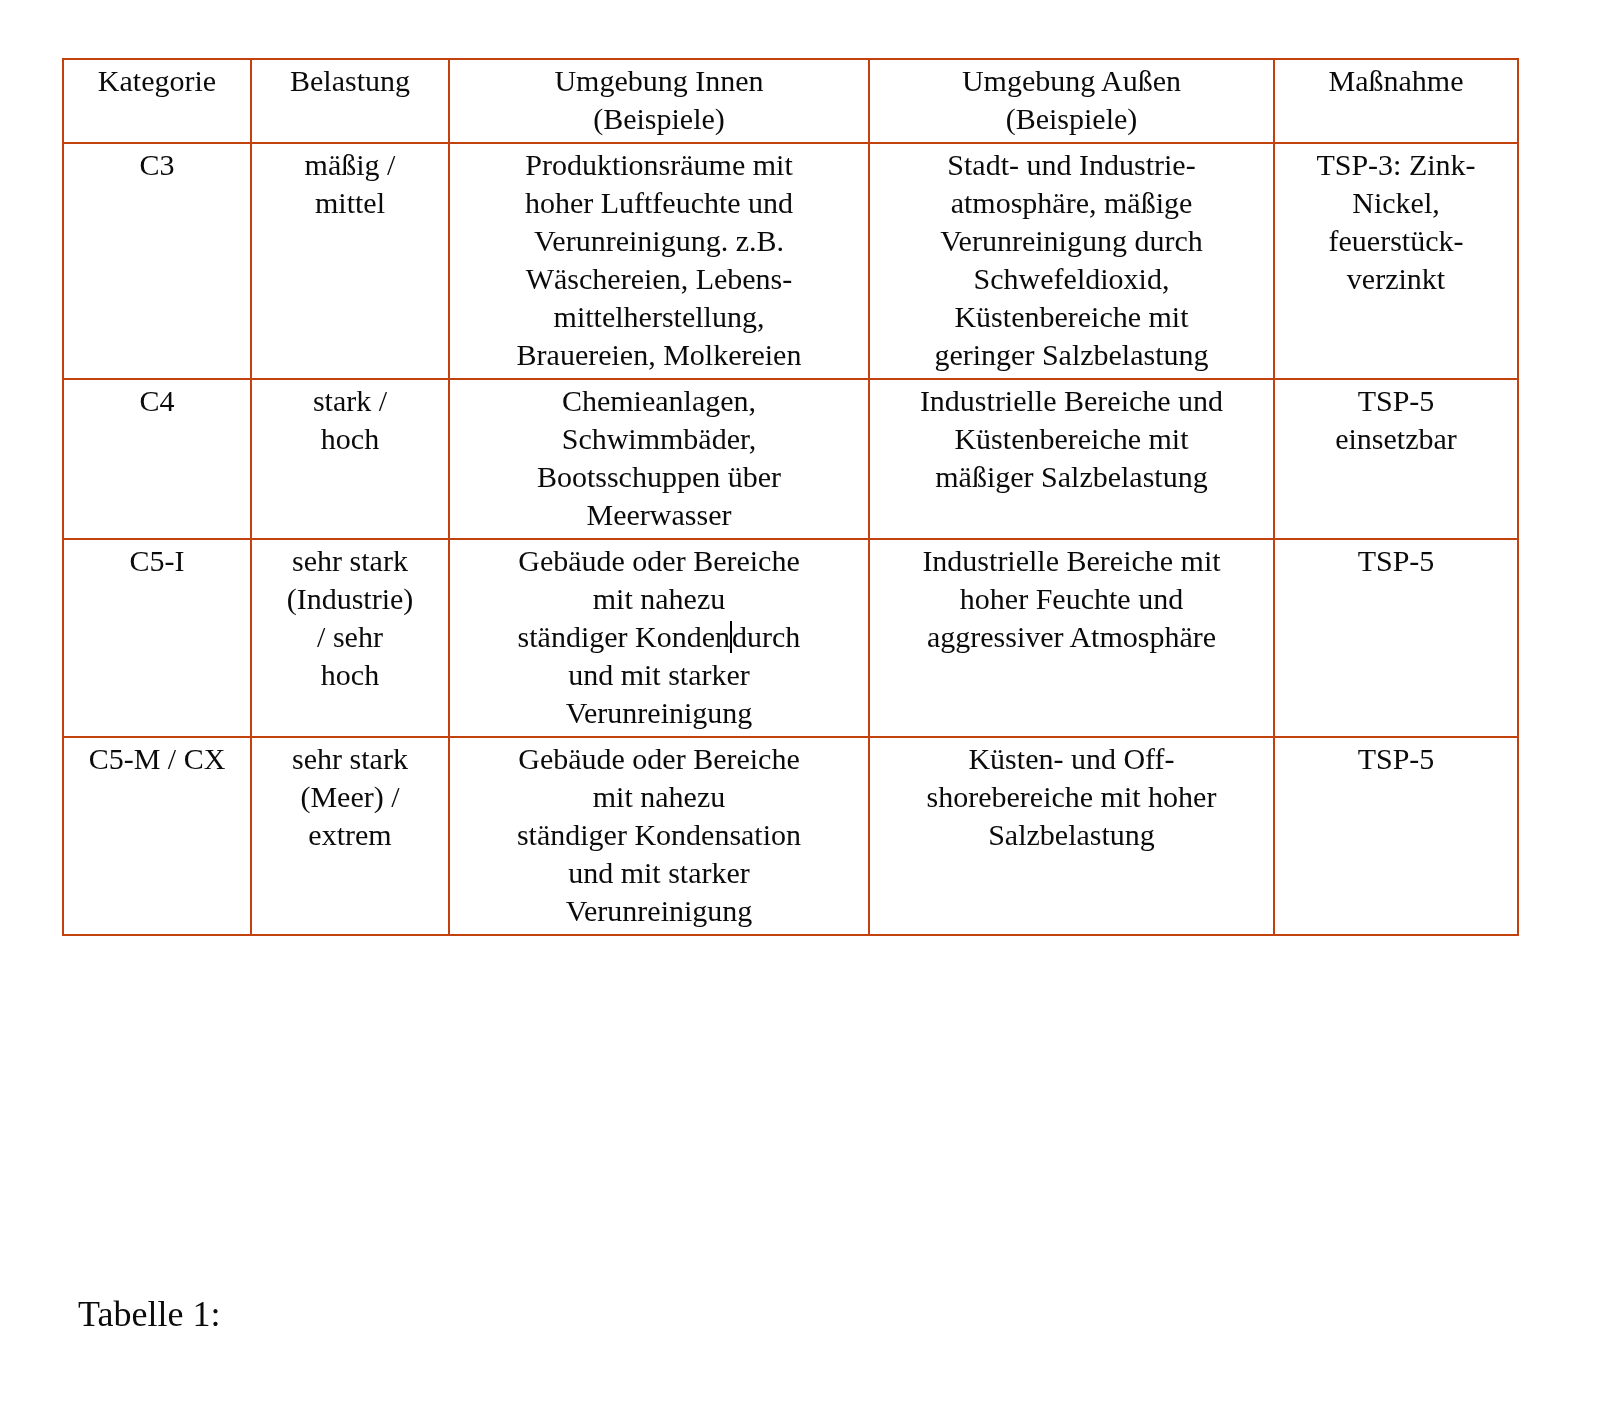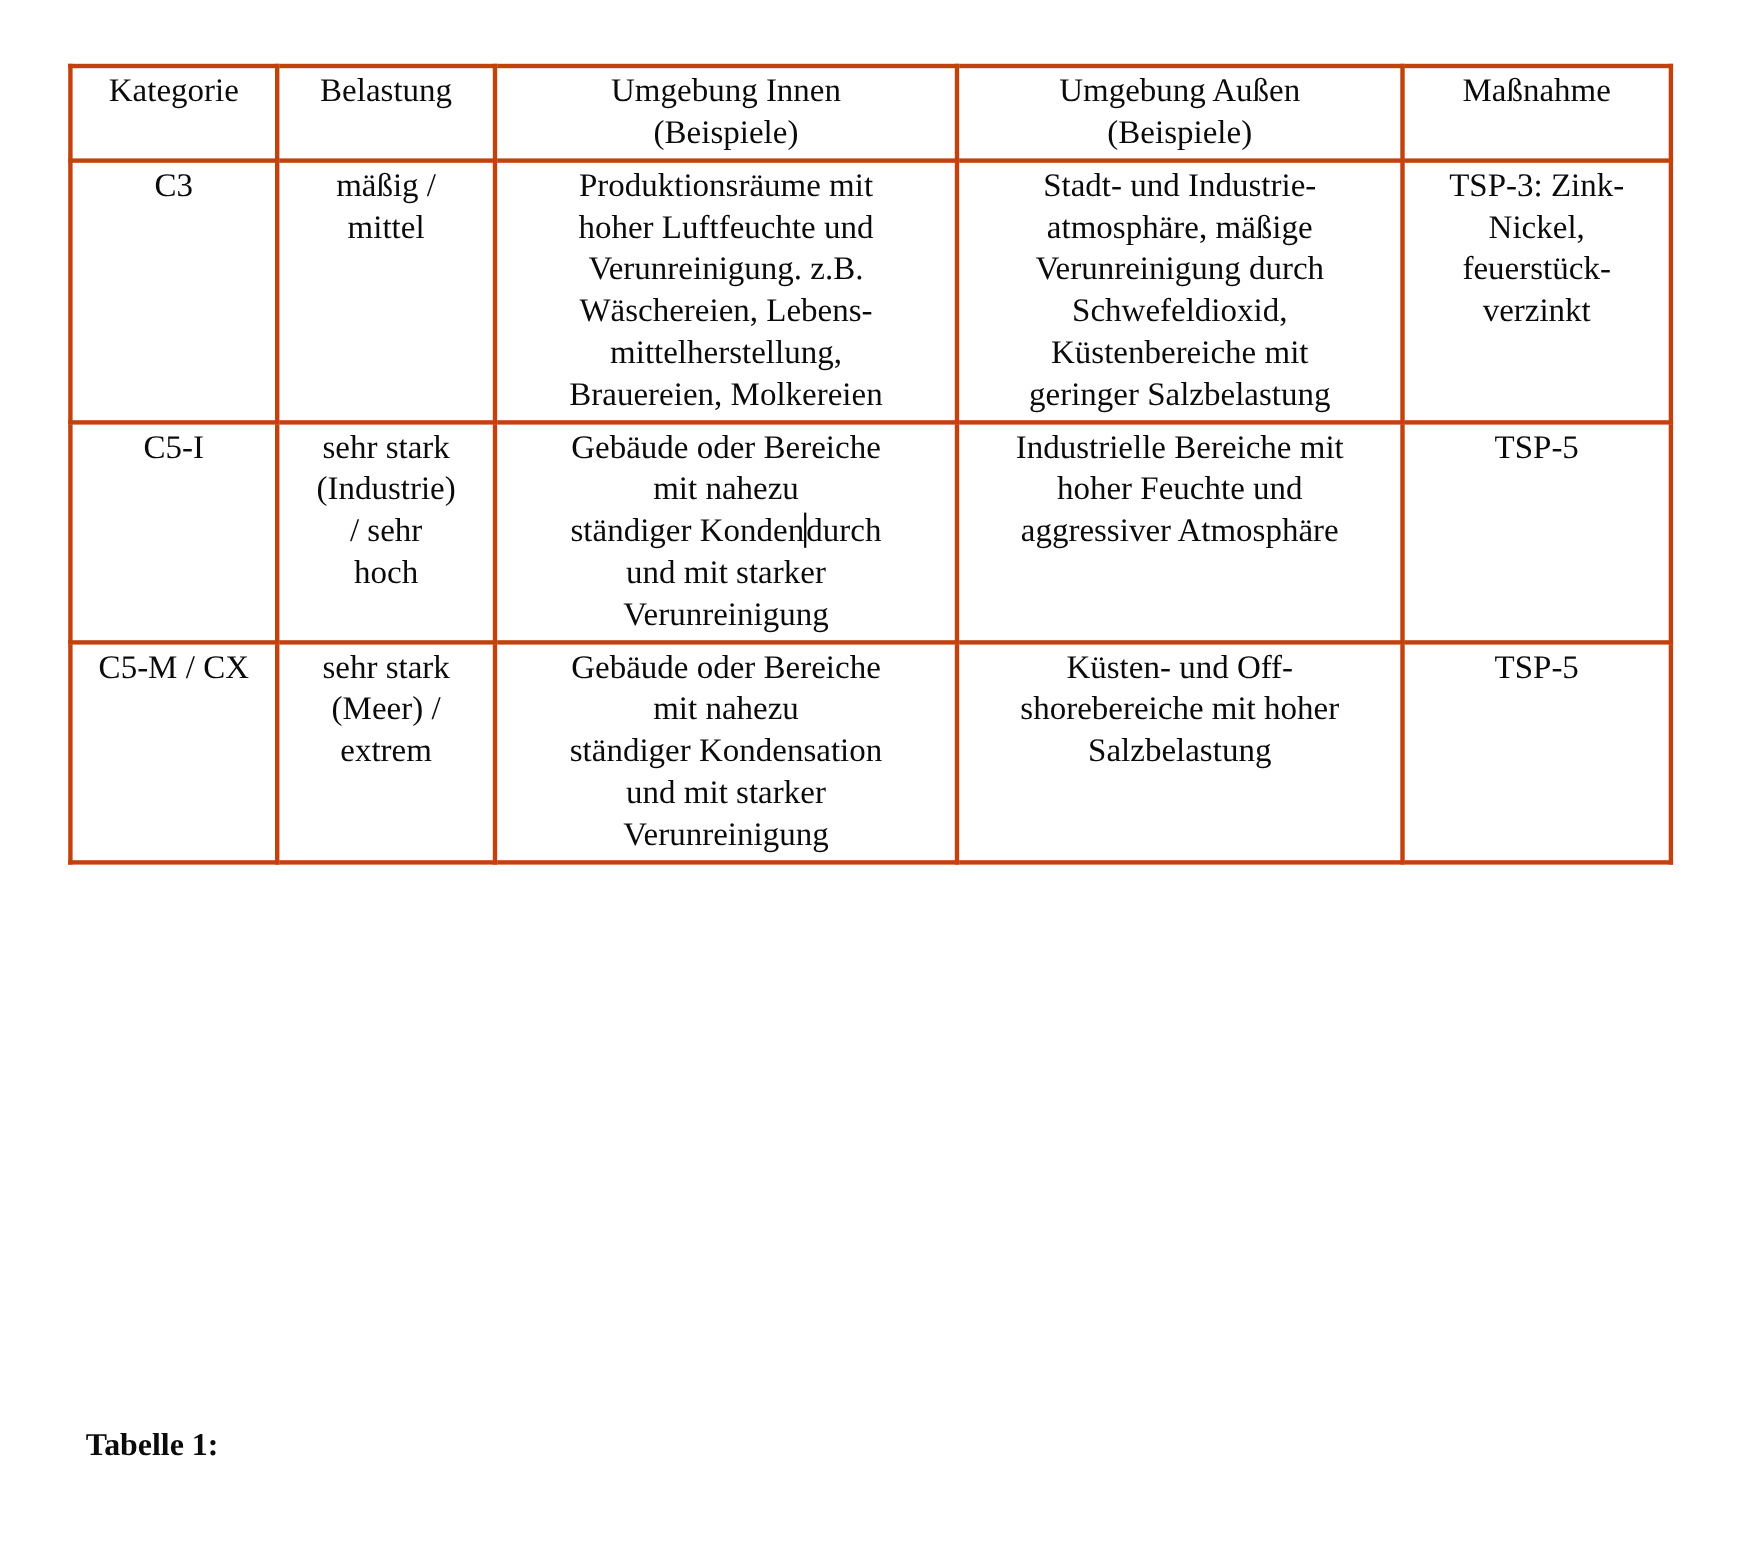--- a/index.html
+++ b/index.html
@@ -19,45 +19,44 @@
   table.ctable {
     position: absolute;
     left: 62px;
     top: 58px;
     width: 1455px;
     border-collapse: collapse;
     table-layout: fixed;
   }
   table.ctable th,
   table.ctable td {
-    border: 4px solid #c2410c;
+    border: 2px solid #c2410c;
     font-size: 30px;
     line-height: 38px;
     font-weight: normal;
     text-align: center;
     vertical-align: top;
     padding: 2px 8px 4px 8px;
     white-space: pre-line;
     overflow: hidden;
   }
   .caret {
     display: inline-block;
     width: 2px;
     height: 32px;
     background: #000000;
     vertical-align: -6px;
   }
   .caption {
     position: absolute;
     left: 78px;
     top: 1295px;
-    font-size: 29px;
+    font-size: 36px;
     line-height: 38px;
     color: #0b0b0b;
-    font-weight: bold;
   }
 </style>
 </head>
 <body>
 
 <div class="page">
 
   <table class="ctable">
     <colgroup>
       <col style="width:188px">
@@ -93,20 +92,34 @@
 Verunreinigung durch
 Schwefeldioxid,
 Küstenbereiche mit
 geringer Salzbelastung</td>
         <td>TSP-3: Zink-
 Nickel,
 feuerstück-
 verzinkt</td>
       </tr>
       <tr>
+        <td>C4</td>
+        <td>stark /
+hoch</td>
+        <td>Chemieanlagen,
+Schwimmbäder,
+Bootsschuppen über
+Meerwasser</td>
+        <td>Industrielle Bereiche und
+Küstenbereiche mit
+mäßiger Salzbelastung</td>
+        <td>TSP-5
+einsetzbar</td>
+      </tr>
+      <tr>
         <td>C5-I</td>
         <td>sehr stark
 (Industrie)
 / sehr
 hoch</td>
         <td><span>Gebäude oder Bereiche
 mit nahezu
 ständiger Konden</span><span class="caret"></span><span>durch
 und mit starker
 Verunreinigung</span></td>

